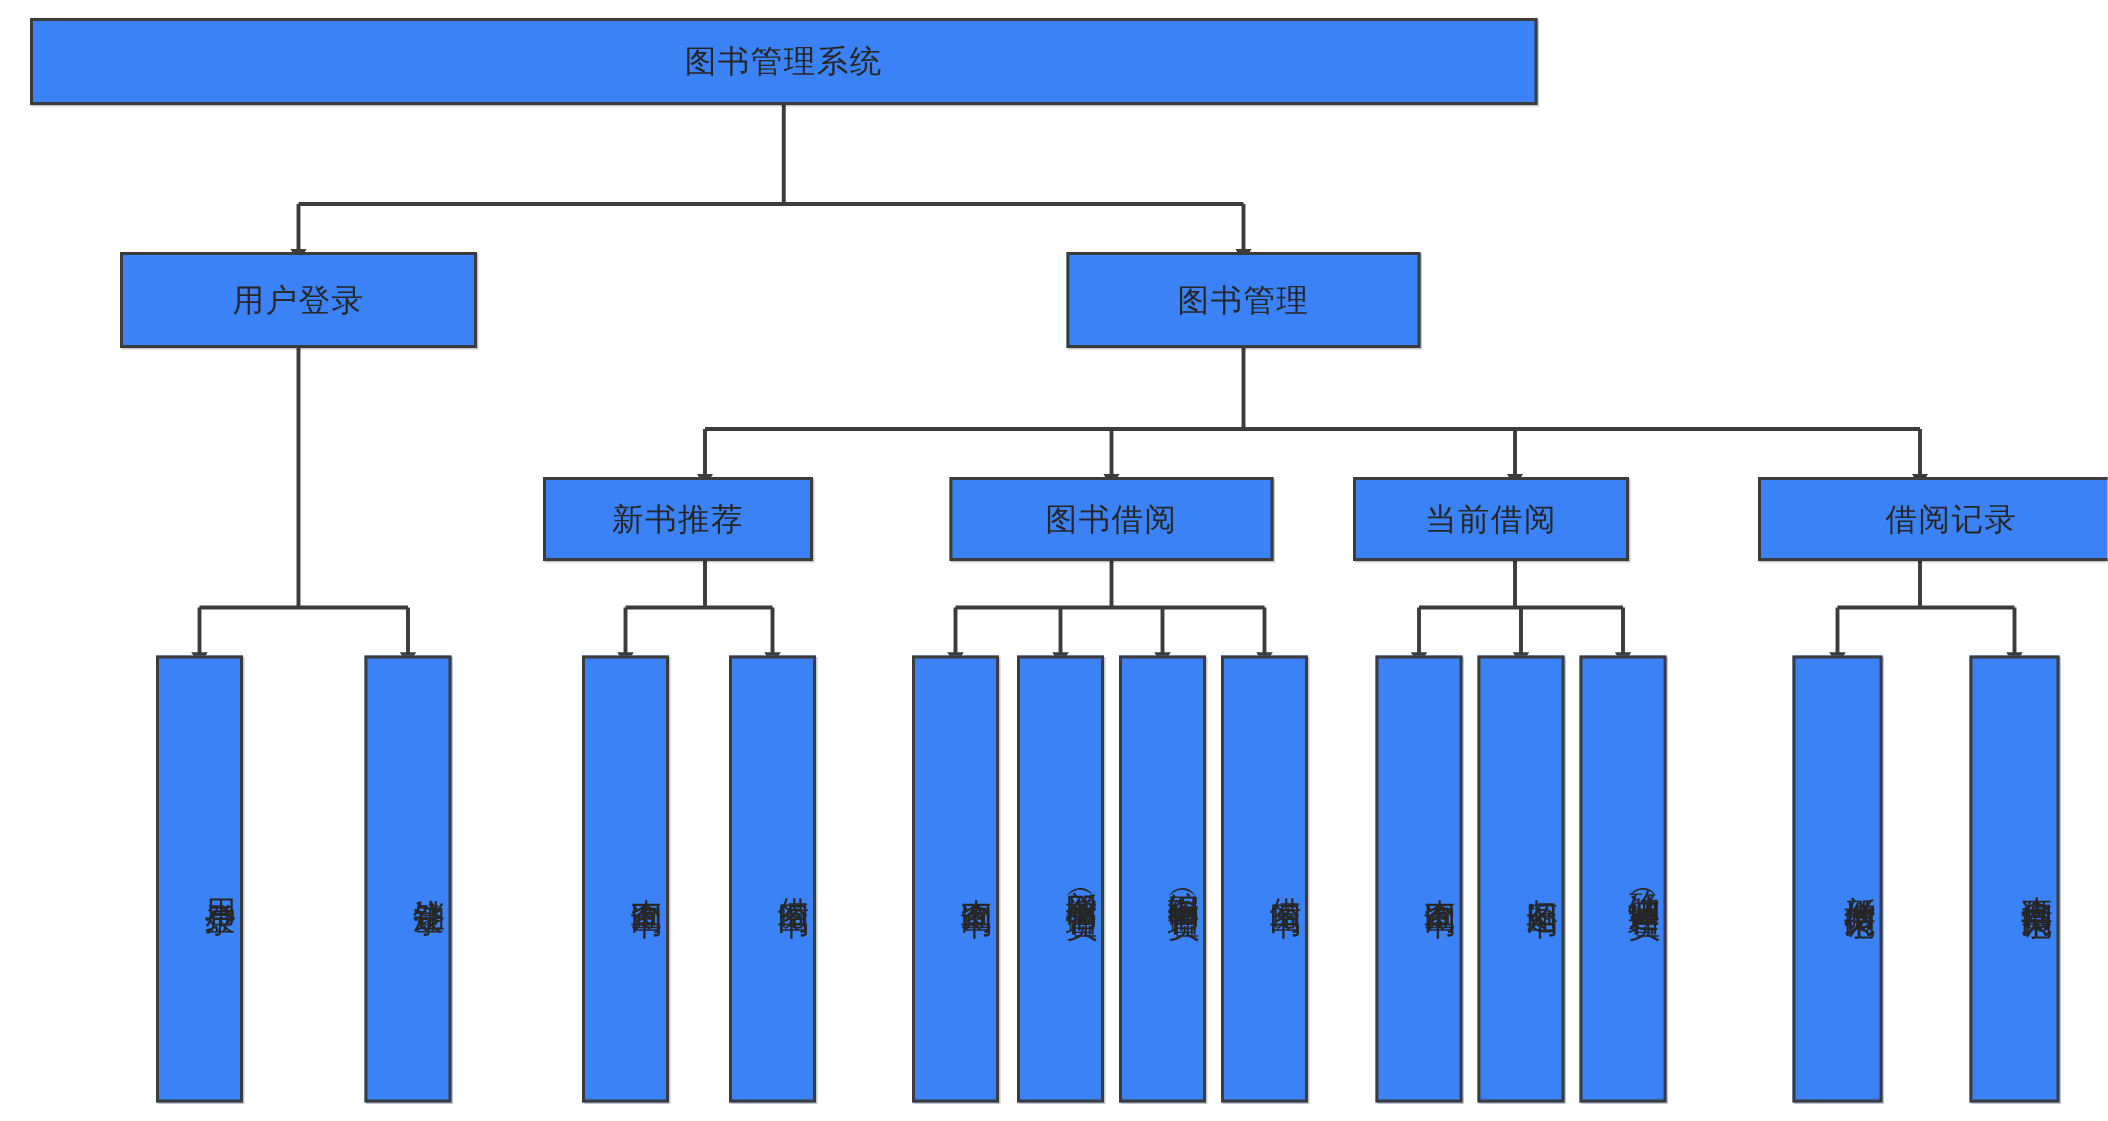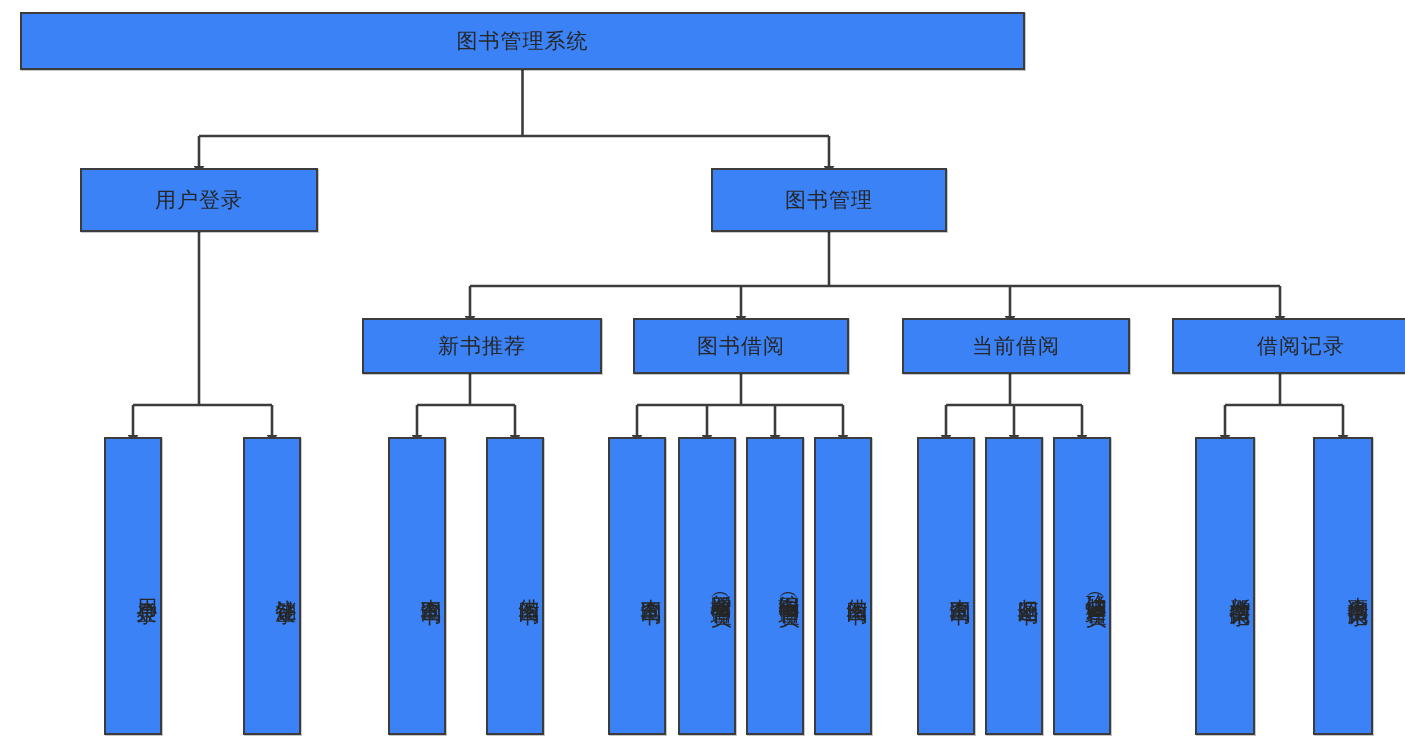--- a/index.html
+++ b/index.html
@@ -117,27 +117,27 @@
   <div id="nodes">
       <div class="node horizontal" style="left: 20px; top: 12px; width: 1005px; height: 58px;">
         <span class="hlabel">图书管理系统</span>
       </div>
       <div class="node horizontal" style="left: 80px; top: 168px; width: 238px; height: 64px;">
         <span class="hlabel">用户登录</span>
       </div>
       <div class="node horizontal" style="left: 711px; top: 168px; width: 236px; height: 64px;">
         <span class="hlabel">图书管理</span>
       </div>
-      <div class="node horizontal" style="left: 362px; top: 318px; width: 240px; height: 56px; text-align: right;">
+      <div class="node horizontal" style="left: 362px; top: 318px; width: 180px; height: 56px; text-align: right;">
         <span class="hlabel">新书推荐</span>
       </div>
       <div class="node horizontal" style="left: 633px; top: 318px; width: 216px; height: 56px; justify-content: center;">
         <span class="hlabel">图书借阅</span>
       </div>
-      <div class="node horizontal" style="left: 902px; top: 318px; width: 228px; height: 56px; justify-content: center;">
+      <div class="node horizontal" style="left: 902px; top: 318px; width: 184px; height: 56px; justify-content: center;">
         <span class="hlabel">当前借阅</span>
       </div>
       <div class="node horizontal" style="left: 1172px; top: 318px; width: 258px; height: 56px;">
         <span class="hlabel">借阅记录</span>
       </div>
       <div class="node vertical" style="left: 104px; top: 437px; width: 58px; height: 298px;">
         <span class="vlabel">用户登录</span>
       </div>
       <div class="node vertical" style="left: 243px; top: 437px; width: 58px; height: 298px;">
         <span class="vlabel">注销登录</span>

